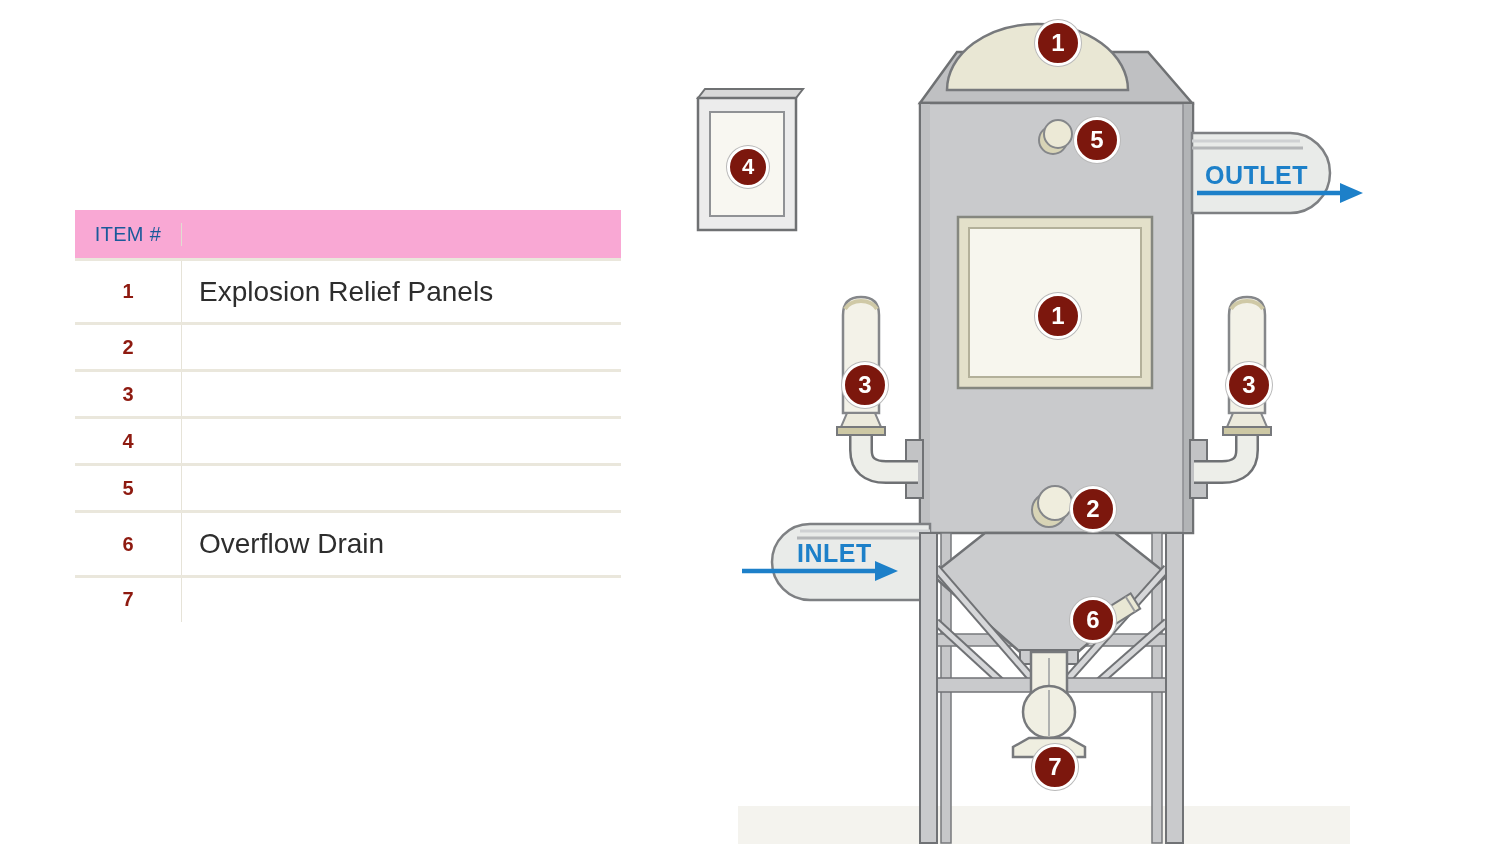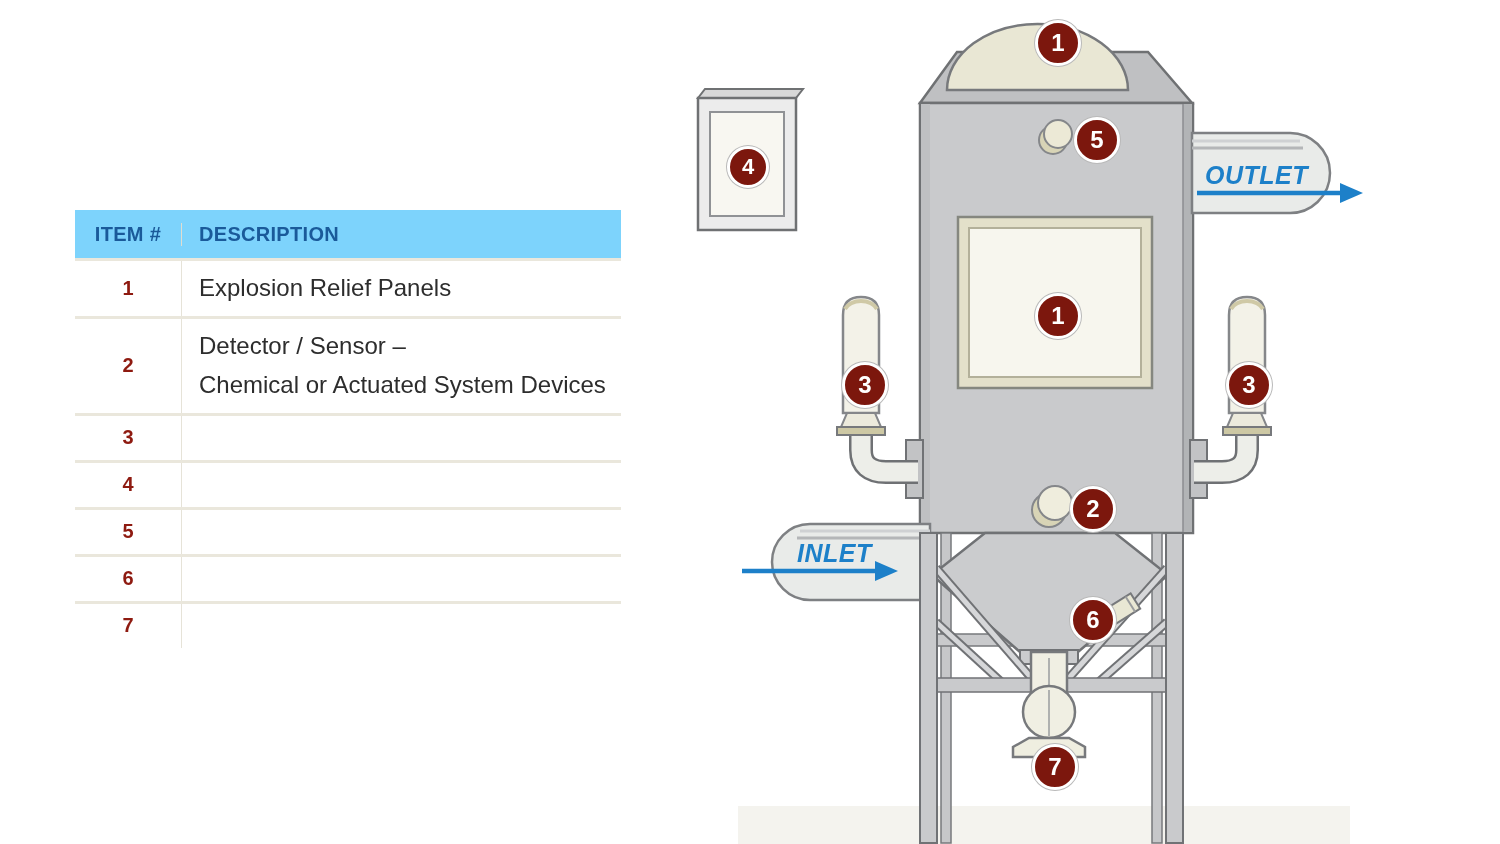--- a/index.html
+++ b/index.html
@@ -2,39 +2,39 @@
 <html><head>
 <meta charset="utf-8">
 <style>
   html,body{margin:0;padding:0;background:#ffffff;}
   .stage{position:relative;width:1500px;height:844px;background:#ffffff;overflow:hidden;
          font-family:"Liberation Sans",sans-serif;}
   svg{position:absolute;left:0;top:0;}
 
   
   .legend{position:absolute;left:75px;top:210px;width:546px;}
-  .legend-header{display:flex;background:#7dd3fc;height:48px;align-items:center;
-                 color:#1a5a9a;font-weight:bold;font-size:20px;letter-spacing:.3px;}
+  .legend-header{display:flex;background:#f9a8d4;height:48px;align-items:center;
+                 color:#1a5a9a;font-weight:normal;font-size:20px;letter-spacing:.3px;}
   .legend-row{display:flex;border-top:3px solid #eae7dc;background:#ffffff;min-height:44px;}
   .col-num{width:106px;flex:none;display:flex;align-items:center;justify-content:center;
            border-right:1px solid #e6e3d8;}
   .legend-header .col-num{border-right:1px solid #e0ddd0;}
   .col-desc{flex:1;display:flex;align-items:center;padding:8px 6px 8px 17px;}
   .num-text{color:#8e1a10;font-weight:bold;font-size:20px;}
-  .desc-text{color:#2d2d2d;font-size:24px;line-height:1.62;white-space:pre-line;}
+  .desc-text{color:#2d2d2d;font-size:28px;line-height:1.62;white-space:pre-line;}
 
   
   .callout{position:absolute;width:40px;height:40px;border-radius:50%;background:#7c170d;
            border:3px solid #ffffff;box-shadow:0 0 0 1px #b9b9b9;color:#ffffff;
            font-weight:bold;font-size:24px;display:flex;align-items:center;justify-content:center;
            line-height:1;}
   .callout.small{width:36px;height:36px;font-size:22px;}
 
   
-  .flow-label{position:absolute;color:#1d80c9;font-weight:bold;font-size:25px;letter-spacing:.5px;font-style:italic;}
+  .flow-label{position:absolute;color:#1d80c9;font-weight:bold;font-size:25px;letter-spacing:.5px;}
 </style>
 </head>
 <body>
 
 <div class="stage">
 
   <svg width="1500" height="844" viewBox="0 0 1500 844">
 
     <g>
       <rect x="738" y="806" width="612" height="38" fill="#f4f3ee"></rect>
@@ -162,58 +162,56 @@
   <div class="callout" style="left:842px;top:362px;">3</div>
   <div class="callout" style="left:1226px;top:362px;">3</div>
   <div class="callout small" style="left:727px;top:146px;">4</div>
   <div class="callout" style="left:1070px;top:486px;">2</div>
   <div class="callout" style="left:1070px;top:597px;">6</div>
   <div class="callout" style="left:1032px;top:744px;">7</div>
 
   <div class="legend">
     <div class="legend-header">
       <div class="col-num">ITEM #</div>
-      <div class="col-desc">DESCRIPTION</div>
     </div>
 
     <div class="legend-row">
       <div class="col-num">
           <span class="num-text">1</span>
         </div>
       <div class="col-desc">
           <span class="desc-text">Explosion Relief Panels</span>
         </div>
     </div>
     <div class="legend-row">
       <div class="col-num">
           <span class="num-text">2</span>
         </div>
+    </div>
+    <div class="legend-row">
+      <div class="col-num">
+          <span class="num-text">3</span>
+        </div>
+    </div>
+    <div class="legend-row">
+      <div class="col-num">
+          <span class="num-text">4</span>
+        </div>
+    </div>
+    <div class="legend-row">
+      <div class="col-num">
+          <span class="num-text">5</span>
+        </div>
+    </div>
+    <div class="legend-row">
+      <div class="col-num">
+          <span class="num-text">6</span>
+        </div>
       <div class="col-desc">
-          <span class="desc-text">Detector / Sensor –
-Chemical or Actuated System Devices</span>
-        </div>
-    </div>
-    <div class="legend-row">
-      <div class="col-num">
-          <span class="num-text">3</span>
-        </div>
-    </div>
-    <div class="legend-row">
-      <div class="col-num">
-          <span class="num-text">4</span>
-        </div>
-    </div>
-    <div class="legend-row">
-      <div class="col-num">
-          <span class="num-text">5</span>
-        </div>
-    </div>
-    <div class="legend-row">
-      <div class="col-num">
-          <span class="num-text">6</span>
+          <span class="desc-text">Overflow Drain</span>
         </div>
     </div>
     <div class="legend-row">
       <div class="col-num">
           <span class="num-text">7</span>
         </div>
     </div>
   </div>
 
 </div>

